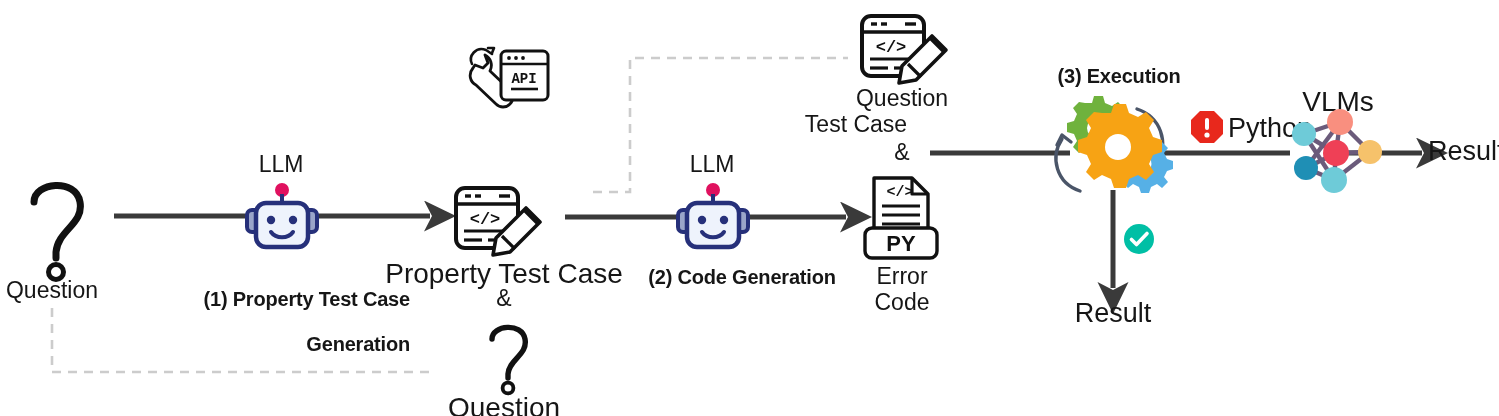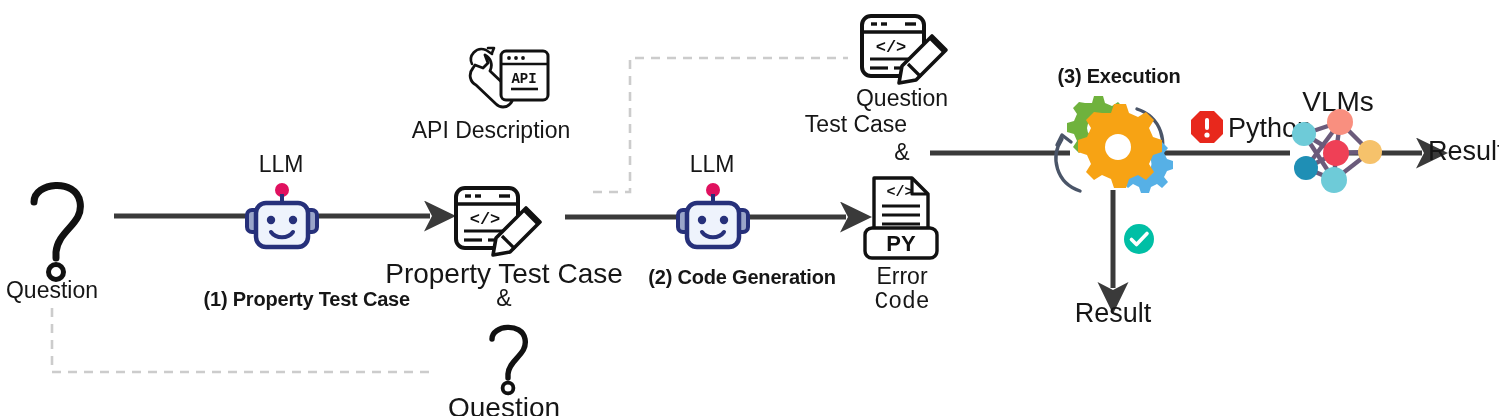--- a/index.html
+++ b/index.html
@@ -78,38 +78,38 @@
     <rect x="4" y="28" width="13" height="22" rx="5" fill="#9aa5c9" stroke="#26307a" stroke-width="4"></rect>
     <rect x="61" y="28" width="13" height="22" rx="5" fill="#9aa5c9" stroke="#26307a" stroke-width="4"></rect>
     <rect x="13" y="21" width="52" height="44" rx="10" fill="#eef3fc" stroke="#26307a" stroke-width="4.5"></rect>
     <circle cx="28" cy="38" r="4.2" fill="#26307a"></circle>
     <circle cx="50" cy="38" r="4.2" fill="#26307a"></circle>
     <path d="M28,50 C33,57 45,57 50,50" fill="none" stroke="#26307a" stroke-width="4" stroke-linecap="round"></path>
   </svg>
 
   <div class="lbl lbl-step center" style="left:296px; top:258px;text-align:right;">
     <span>(1) Property Test Case</span><br>
+    <span>Generation</span>
   </div>
 
   <svg class="abs" style="left:462px; top:42px; width:92px; height:78px;">
 
     <path d="M10,22 C6,14 14,4 24,8 M24,8 L30,12" fill="none" stroke="#111111" stroke-width="2.6" stroke-linecap="round"></path>
     <path d="M26,6 L32,6 L30,11" fill="none" stroke="#111111" stroke-width="2.6" stroke-linecap="round" stroke-linejoin="round"></path>
     <path d="M11,26 C6,32 8,40 14,43 L34,62 C38,66 44,66 48,62 C52,58 52,52 48,48
              L28,29 C31,23 29,16 23,13 L26,21 L21,26 L13,23 Z" fill="none" stroke="#111111" stroke-width="2.8" stroke-linejoin="round"></path>
 
     <rect x="39" y="9" width="47" height="49" rx="5" fill="#ffffff" stroke="#111111" stroke-width="3"></rect>
     <line x1="39" y1="22" x2="86" y2="22" stroke="#111111" stroke-width="2.6"></line>
     <circle cx="47" cy="16" r="1.9" fill="#111111"></circle>
     <circle cx="54" cy="16" r="1.9" fill="#111111"></circle>
     <circle cx="61" cy="16" r="1.9" fill="#111111"></circle>
     <text x="62" y="41" text-anchor="middle" font-family="'Liberation Mono',monospace" font-size="14" font-weight="700" fill="#111111">API</text>
     <line x1="49" y1="47" x2="76" y2="47" stroke="#111111" stroke-width="2.6"></line>
   </svg>
-  <div class="lbl lbl-md center" style="left:491px; top:118px;">API Description</div>
 
   <svg class="abs" style="left:452px; top:182px; width:100px; height:76px;">
     <rect x="4" y="6" width="62" height="60" rx="9" fill="#ffffff" stroke="#111111" stroke-width="4"></rect>
     <line x1="4" y1="22" x2="66" y2="22" stroke="#111111" stroke-width="3.4"></line>
     <line x1="13" y1="14" x2="19" y2="14" stroke="#111111" stroke-width="3.4"></line>
     <line x1="23" y1="14" x2="29" y2="14" stroke="#111111" stroke-width="3.4"></line>
     <line x1="47" y1="14" x2="58" y2="14" stroke="#111111" stroke-width="3.4"></line>
     <text x="33" y="42" text-anchor="middle" font-family="'Liberation Mono',monospace" font-size="17" font-weight="700" fill="#111111">&lt;/&gt;</text>
     <line x1="12" y1="49" x2="58" y2="49" stroke="#111111" stroke-width="3.2"></line>
     <line x1="12" y1="58" x2="30" y2="58" stroke="#111111" stroke-width="3.2"></line>
@@ -163,21 +163,21 @@
     <path d="M12,4 L50,4 L66,20 L66,62 L12,62 Z" fill="#ffffff" stroke="#111111" stroke-width="3.4" stroke-linejoin="round"></path>
     <path d="M50,4 L50,20 L66,20" fill="none" stroke="#111111" stroke-width="3.2" stroke-linejoin="round"></path>
     <text x="38" y="22" text-anchor="middle" font-family="'Liberation Mono',monospace" font-size="15" font-weight="700" fill="#111111">&lt;/&gt;</text>
     <line x1="20" y1="32" x2="58" y2="32" stroke="#111111" stroke-width="3"></line>
     <line x1="20" y1="41" x2="58" y2="41" stroke="#111111" stroke-width="3"></line>
     <line x1="20" y1="50" x2="58" y2="50" stroke="#111111" stroke-width="3"></line>
     <rect x="3" y="54" width="72" height="30" rx="7" fill="#ffffff" stroke="#111111" stroke-width="3.4"></rect>
     <text x="39" y="77" text-anchor="middle" font-family="'Liberation Sans',sans-serif" font-size="22" font-weight="700" fill="#111111">PY</text>
   </svg>
   <div class="lbl lbl-md center" style="left:902px; top:264px;">Error</div>
-  <div class="lbl lbl-md center" style="left:902px; top:290px;font-family:Liberation Mono, monospace;">Code</div>
+  <div class="lbl lbl-md center" style="left:902px; top:290px;">Code</div>
 
   <div class="lbl lbl-step center" style="left:1119px; top:57px;">(3) Execution</div>
 
   <svg class="abs" style="left:1040px; top:95px; width:140px; height:110px;">
 
     <path d="M97,14 C121,22 129,48 117,66" fill="none" stroke="#4a5568" stroke-width="3.4" stroke-linecap="round"></path>
     <path d="M121,60 L117,70 L108,64" fill="none" stroke="#4a5568" stroke-width="3.4" stroke-linecap="round" stroke-linejoin="round"></path>
     <path d="M40,96 C16,88 10,62 22,44" fill="none" stroke="#4a5568" stroke-width="3.4" stroke-linecap="round"></path>
     <path d="M17,50 L22,40 L31,47" fill="none" stroke="#4a5568" stroke-width="3.4" stroke-linecap="round" stroke-linejoin="round"></path>
 

